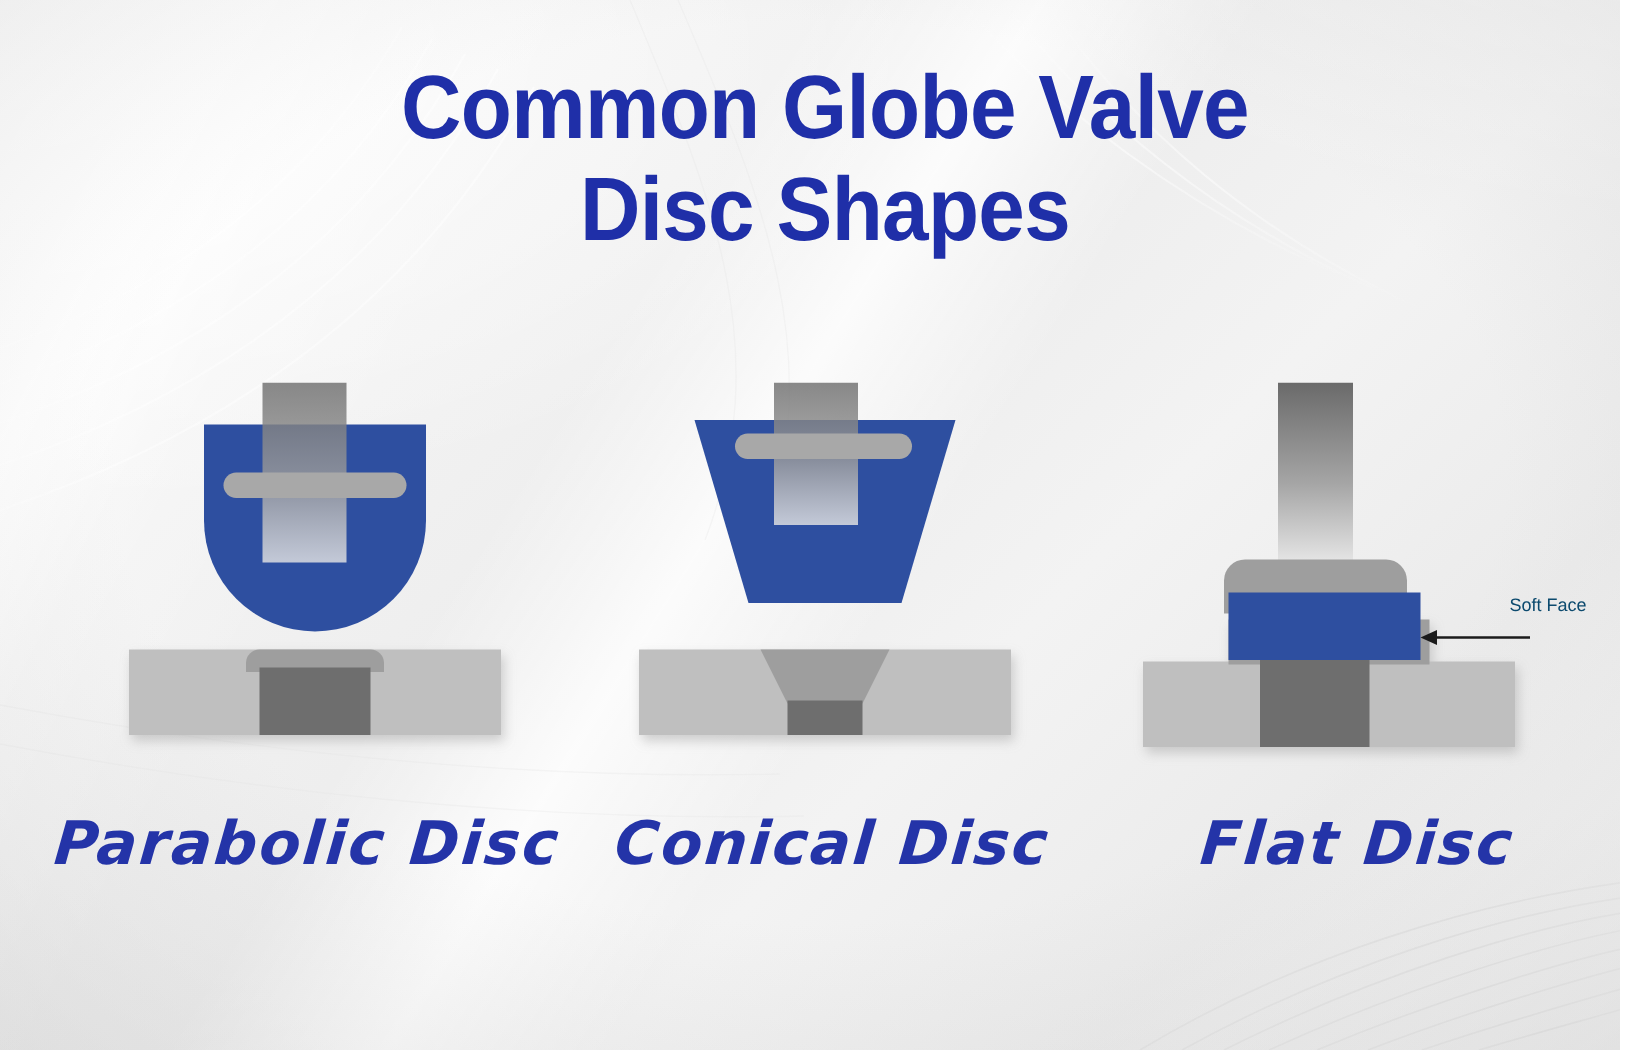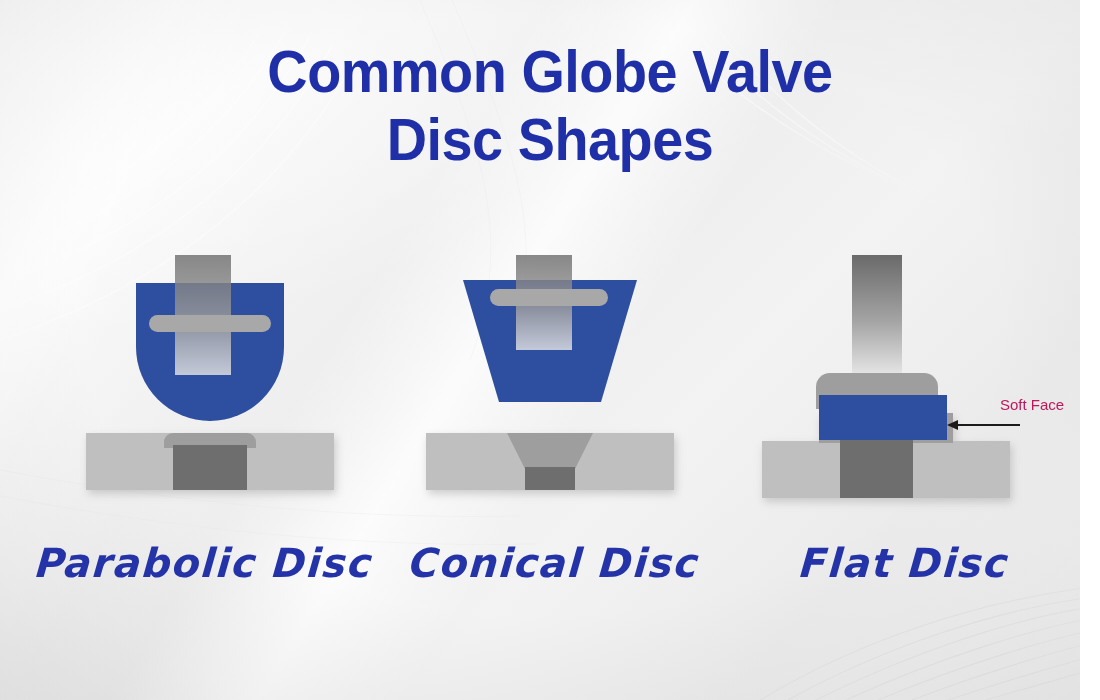--- a/index.html
+++ b/index.html
@@ -95,22 +95,22 @@
     font-size: 40px;
     letter-spacing: 1.5px;
     color: #2434a8;
     transform: skewX(-5deg);
   }
 
   
   .annot {
     position: absolute;
     font-family: "Liberation Sans", sans-serif;
-    font-size: 15px;
-    color: #be185d;
+    font-size: 12px;
+    color: #0c4a6e;
     white-space: nowrap;
   }
 </style>
 </head>
 <body>
 
 <div class="stage">
 
   <div class="bg-base"></div>
   <div class="bg-sheen-a"></div>

